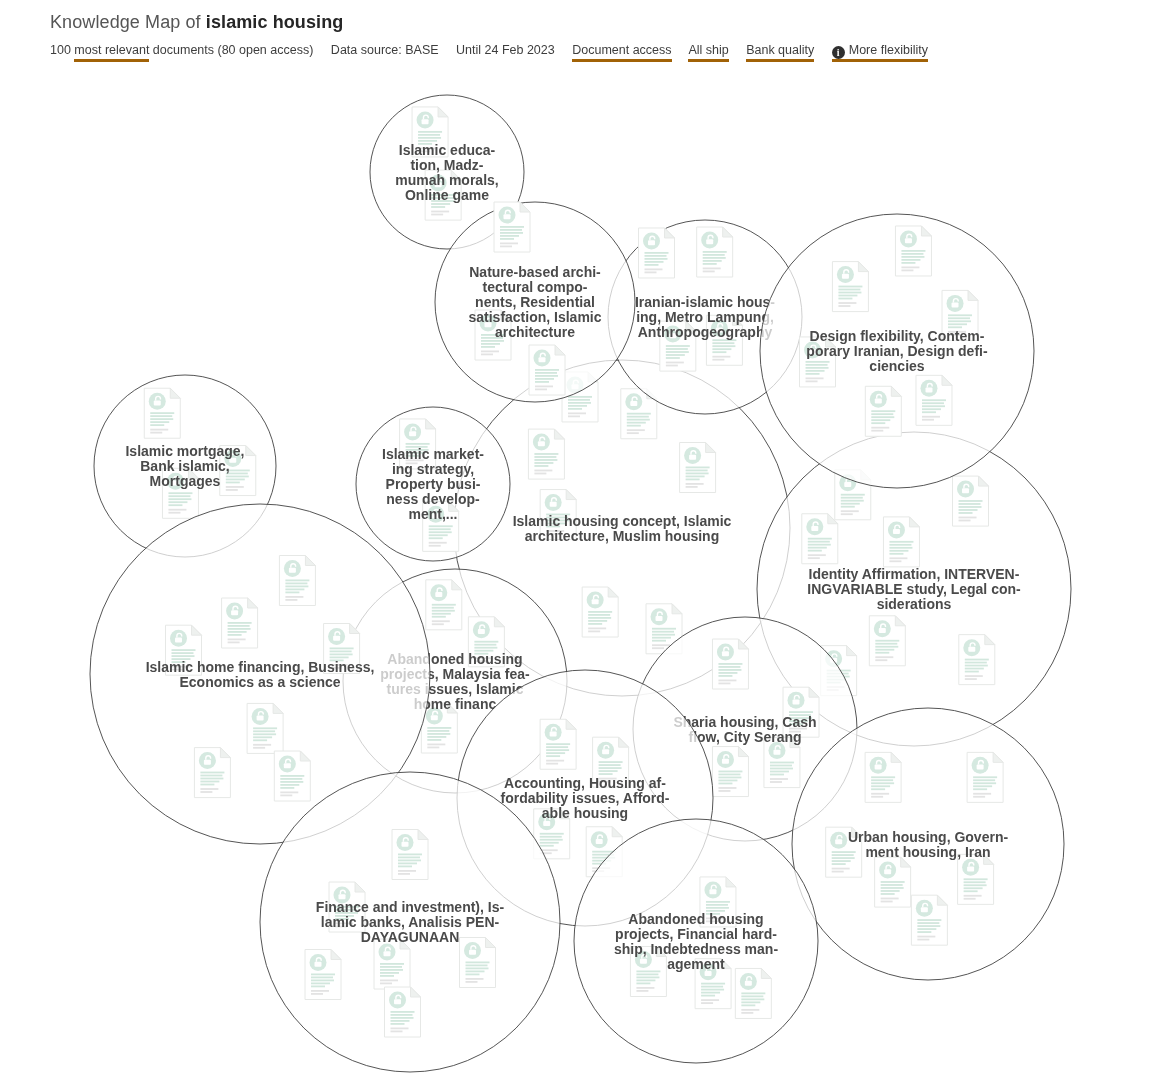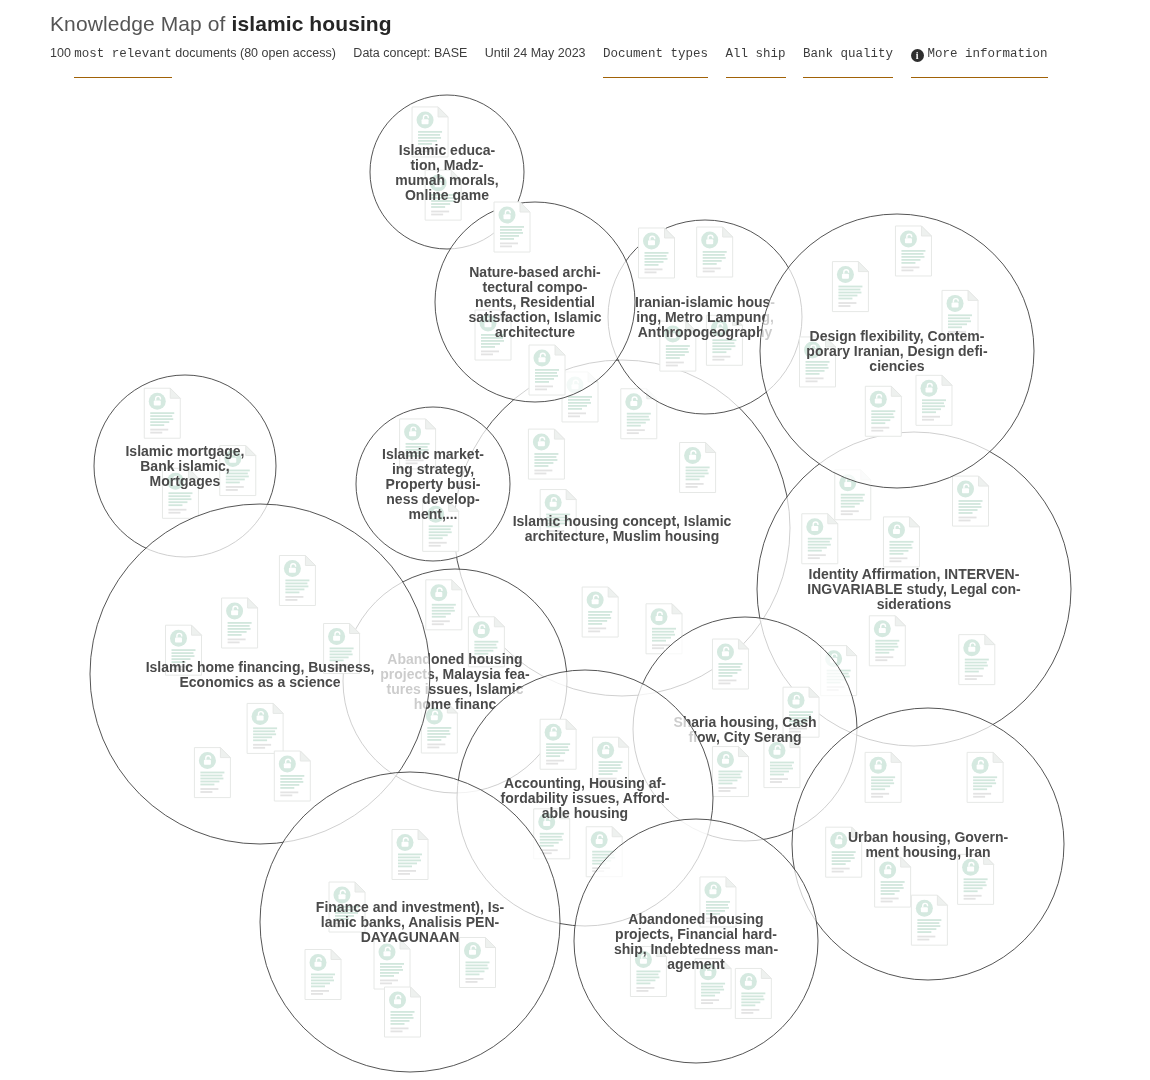--- a/index.html
+++ b/index.html
@@ -2,26 +2,26 @@
 <html><head>
 <meta charset="utf-8">
 <style>
   html,body{margin:0;padding:0;background:#ffffff;}
   body{
     width:1150px;height:1080px;position:relative;overflow:hidden;
     font-family:"Liberation Sans",sans-serif;color:#4a4a4a;
   }
   
   .header{position:absolute;top:12px;left:50px;z-index:5;}
-  .title{font-size:21px;color:#555;letter-spacing:.1px;}
+  .title{font-size:18px;color:#555;letter-spacing:.1px;}
   .title .query{font-weight:700;color:#262626;}
   .meta{margin-top:10px;font-size:12.5px;color:#3d3d3d;white-space:nowrap;}
   .meta-item{margin-right:14px;}
   .link{
-    border-bottom:1px solid #a16207;padding-bottom:16px;cursor:pointer;font-family:Liberation Mono, monospace;
+    border-bottom:3px solid #a16207;padding-bottom:2px;cursor:pointer;
   }
   .info-icon{
     display:inline-block;width:13px;height:13px;border-radius:50%;
     background:#2f2f2f;color:#fff;font-size:10px;font-weight:700;
     text-align:center;line-height:13px;vertical-align:-2px;margin-right:4px;
   }
   .info-icon::before{content:"i";font-family:"Liberation Serif",serif;}
   
   #map-svg{position:absolute;top:0;left:0;z-index:1;}
   .bubble-circle{
@@ -1057,20 +1057,20 @@
 
 <div class="header">
   <div class="title">
     <span>Knowledge Map of</span>
     <span class="query">islamic housing</span>
   </div>
   <div class="meta">
     <span class="meta-item"><span>100</span>
       <span class="link">most relevant</span>
       <span>documents (80 open access)</span></span>
-    <span class="meta-item">Data concept: BASE</span>
-    <span class="meta-item">Until 24 May 2023</span>
-    <span class="meta-item link">Document types</span>
+    <span class="meta-item">Data source: BASE</span>
+    <span class="meta-item">Until 24 Feb 2023</span>
+    <span class="meta-item link">Document access</span>
     <span class="meta-item link">All ship</span>
     <span class="meta-item link">Bank quality</span>
-    <span class="meta-item link"><span class="info-icon"></span><span>More information</span></span>
+    <span class="meta-item link"><span class="info-icon"></span><span>More flexibility</span></span>
   </div>
 </div>
 
 </body></html>

